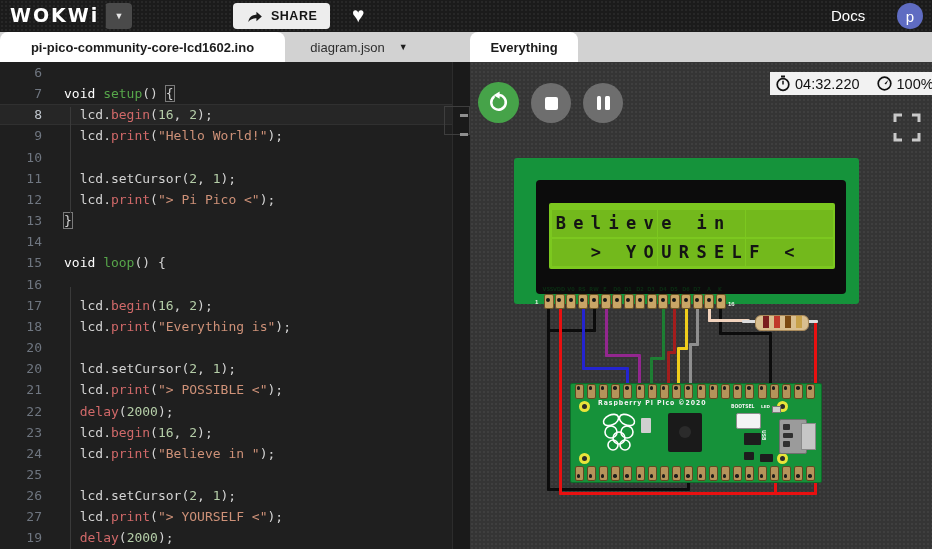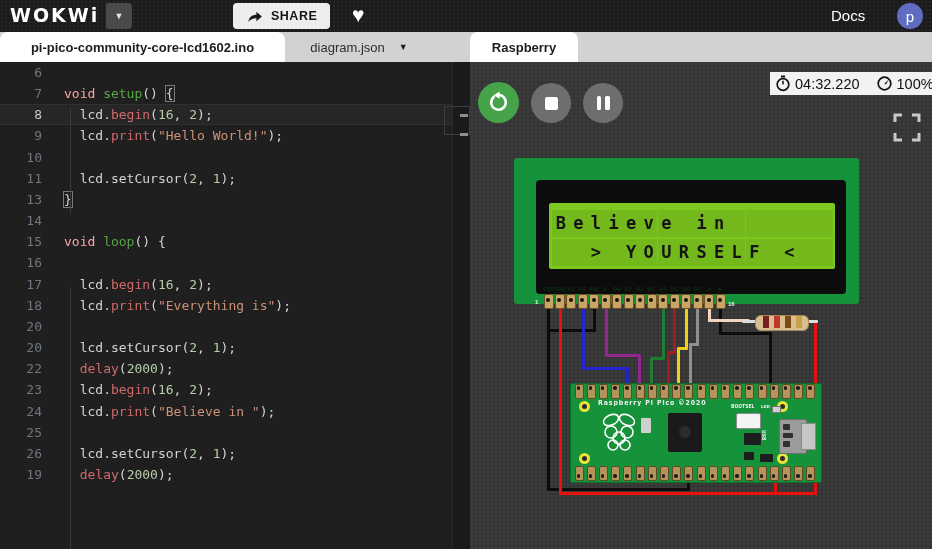--- a/index.html
+++ b/index.html
@@ -27,21 +27,21 @@
   .tab-diagram .caret{font-size:9px;color:#1c1c1c;}
   .tab-sim{left:470px;width:108px;}
 
   
   .editor{left:0;top:62px;width:452px;height:487px;background:#1f1f1f;overflow:hidden;}
   .cl{display:flex;height:21.17px;line-height:21.17px;font-family:"DejaVu Sans Mono","Liberation Mono",monospace;font-size:13px;white-space:pre;}
   .cl.cur{background:rgba(255,255,255,.035);box-shadow:inset 0 1px 0 #303030, inset 0 -1px 0 #303030;}
   .ln{width:42px;text-align:right;color:#6f7680;flex:none;}
   .cl.cur .ln{color:#c2c8cf;}
   .ct{margin-left:22px;}
-  .tk-kw{color:#fca5a5}.tk-fn{color:#57a64a}.tk-meth{color:#d16969}
+  .tk-kw{color:#ffffff}.tk-fn{color:#57a64a}.tk-meth{color:#d16969}
   .tk-num{color:#b5cea8}.tk-str{color:#ce9178}.tk-pl{color:#d4d4d4}
   .tk-br{color:#d4d4d4;outline:1px solid #7a7a7a;}
   .indent-guide{width:1px;background:#3a3a3a;}
   .ruler{left:452px;top:62px;width:18px;height:487px;background:#1a1a1a;border-left:1px solid #2c2c2c;}
   .mini-box{left:444px;top:106px;width:24px;height:27px;border:1px solid #3e3e3e;}
   .ruler-mark{background:#8f8f8f;height:3px;width:8px;}
 
   
   .sim{left:470px;top:62px;width:462px;height:487px;background:#353535;
     background-image:radial-gradient(rgba(255,255,255,.05) 1px,transparent 1.1px);background-size:4px 4px;}
@@ -117,44 +117,47 @@
     <div class="abs docs">Docs</div>
     <div class="abs avatar">p</div>
   </div>
 
   <div class="abs tabbar">
     <div class="tab tab-file active">pi-pico-community-core-lcd1602.ino</div>
     <div class="tab tab-diagram">
       <span>diagram.json</span>
       <span class="caret">▼</span>
     </div>
-    <div class="tab tab-sim active">Raspberry</div>
+    <div class="tab tab-sim active">Everything</div>
   </div>
 
   <div class="abs editor">
     <div id="code-lines">
         <div class="cl"><div class="ln">6</div><div class="ct"></div></div>
         <div class="cl"><div class="ln">7</div><div class="ct"><span class="tk-kw">void</span><span class="tk-pl"> </span><span class="tk-fn">setup</span><span class="tk-pl">() </span><span class="tk-br">{</span></div></div>
         <div class="cl cur"><div class="ln">8</div><div class="ct"><span class="tk-pl">  lcd.</span><span class="tk-meth">begin</span><span class="tk-pl">(</span><span class="tk-num">16</span><span class="tk-pl">, </span><span class="tk-num">2</span><span class="tk-pl">);</span></div></div>
         <div class="cl"><div class="ln">9</div><div class="ct"><span class="tk-pl">  lcd.</span><span class="tk-meth">print</span><span class="tk-pl">(</span><span class="tk-str">"Hello World!"</span><span class="tk-pl">);</span></div></div>
         <div class="cl"><div class="ln">10</div><div class="ct"></div></div>
         <div class="cl"><div class="ln">11</div><div class="ct"><span class="tk-pl">  lcd.setCursor(</span><span class="tk-num">2</span><span class="tk-pl">, </span><span class="tk-num">1</span><span class="tk-pl">);</span></div></div>
+        <div class="cl"><div class="ln">12</div><div class="ct"><span class="tk-pl">  lcd.</span><span class="tk-meth">print</span><span class="tk-pl">(</span><span class="tk-str">"&gt; Pi Pico &lt;"</span><span class="tk-pl">);</span></div></div>
         <div class="cl"><div class="ln">13</div><div class="ct"><span class="tk-br">}</span></div></div>
         <div class="cl"><div class="ln">14</div><div class="ct"></div></div>
         <div class="cl"><div class="ln">15</div><div class="ct"><span class="tk-kw">void</span><span class="tk-pl"> </span><span class="tk-fn">loop</span><span class="tk-pl">() {</span></div></div>
         <div class="cl"><div class="ln">16</div><div class="ct"></div></div>
         <div class="cl"><div class="ln">17</div><div class="ct"><span class="tk-pl">  lcd.</span><span class="tk-meth">begin</span><span class="tk-pl">(</span><span class="tk-num">16</span><span class="tk-pl">, </span><span class="tk-num">2</span><span class="tk-pl">);</span></div></div>
         <div class="cl"><div class="ln">18</div><div class="ct"><span class="tk-pl">  lcd.</span><span class="tk-meth">print</span><span class="tk-pl">(</span><span class="tk-str">"Everything is"</span><span class="tk-pl">);</span></div></div>
         <div class="cl"><div class="ln">20</div><div class="ct"></div></div>
         <div class="cl"><div class="ln">20</div><div class="ct"><span class="tk-pl">  lcd.setCursor(</span><span class="tk-num">2</span><span class="tk-pl">, </span><span class="tk-num">1</span><span class="tk-pl">);</span></div></div>
+        <div class="cl"><div class="ln">21</div><div class="ct"><span class="tk-pl">  lcd.</span><span class="tk-meth">print</span><span class="tk-pl">(</span><span class="tk-str">"&gt; POSSIBLE &lt;"</span><span class="tk-pl">);</span></div></div>
         <div class="cl"><div class="ln">22</div><div class="ct"><span class="tk-pl">  </span><span class="tk-meth">delay</span><span class="tk-pl">(</span><span class="tk-num">2000</span><span class="tk-pl">);</span></div></div>
         <div class="cl"><div class="ln">23</div><div class="ct"><span class="tk-pl">  lcd.</span><span class="tk-meth">begin</span><span class="tk-pl">(</span><span class="tk-num">16</span><span class="tk-pl">, </span><span class="tk-num">2</span><span class="tk-pl">);</span></div></div>
         <div class="cl"><div class="ln">24</div><div class="ct"><span class="tk-pl">  lcd.</span><span class="tk-meth">print</span><span class="tk-pl">(</span><span class="tk-str">"Believe in "</span><span class="tk-pl">);</span></div></div>
         <div class="cl"><div class="ln">25</div><div class="ct"></div></div>
         <div class="cl"><div class="ln">26</div><div class="ct"><span class="tk-pl">  lcd.setCursor(</span><span class="tk-num">2</span><span class="tk-pl">, </span><span class="tk-num">1</span><span class="tk-pl">);</span></div></div>
+        <div class="cl"><div class="ln">27</div><div class="ct"><span class="tk-pl">  lcd.</span><span class="tk-meth">print</span><span class="tk-pl">(</span><span class="tk-str">"&gt; YOURSELF &lt;"</span><span class="tk-pl">);</span></div></div>
         <div class="cl"><div class="ln">19</div><div class="ct"><span class="tk-pl">  </span><span class="tk-meth">delay</span><span class="tk-pl">(</span><span class="tk-num">2000</span><span class="tk-pl">);</span></div></div>
       </div>
   </div>
   <div class="abs indent-guide" style="left:70px;top:107px;height:106px;"></div>
   <div class="abs indent-guide" style="left:70px;top:287px;height:262px;"></div>
   <div class="abs ruler"></div>
   <div class="abs mini-box"></div>
   <div class="abs ruler-mark" style="left:460px;top:114px;"></div>
   <div class="abs ruler-mark" style="left:460px;top:133px;"></div>
 

